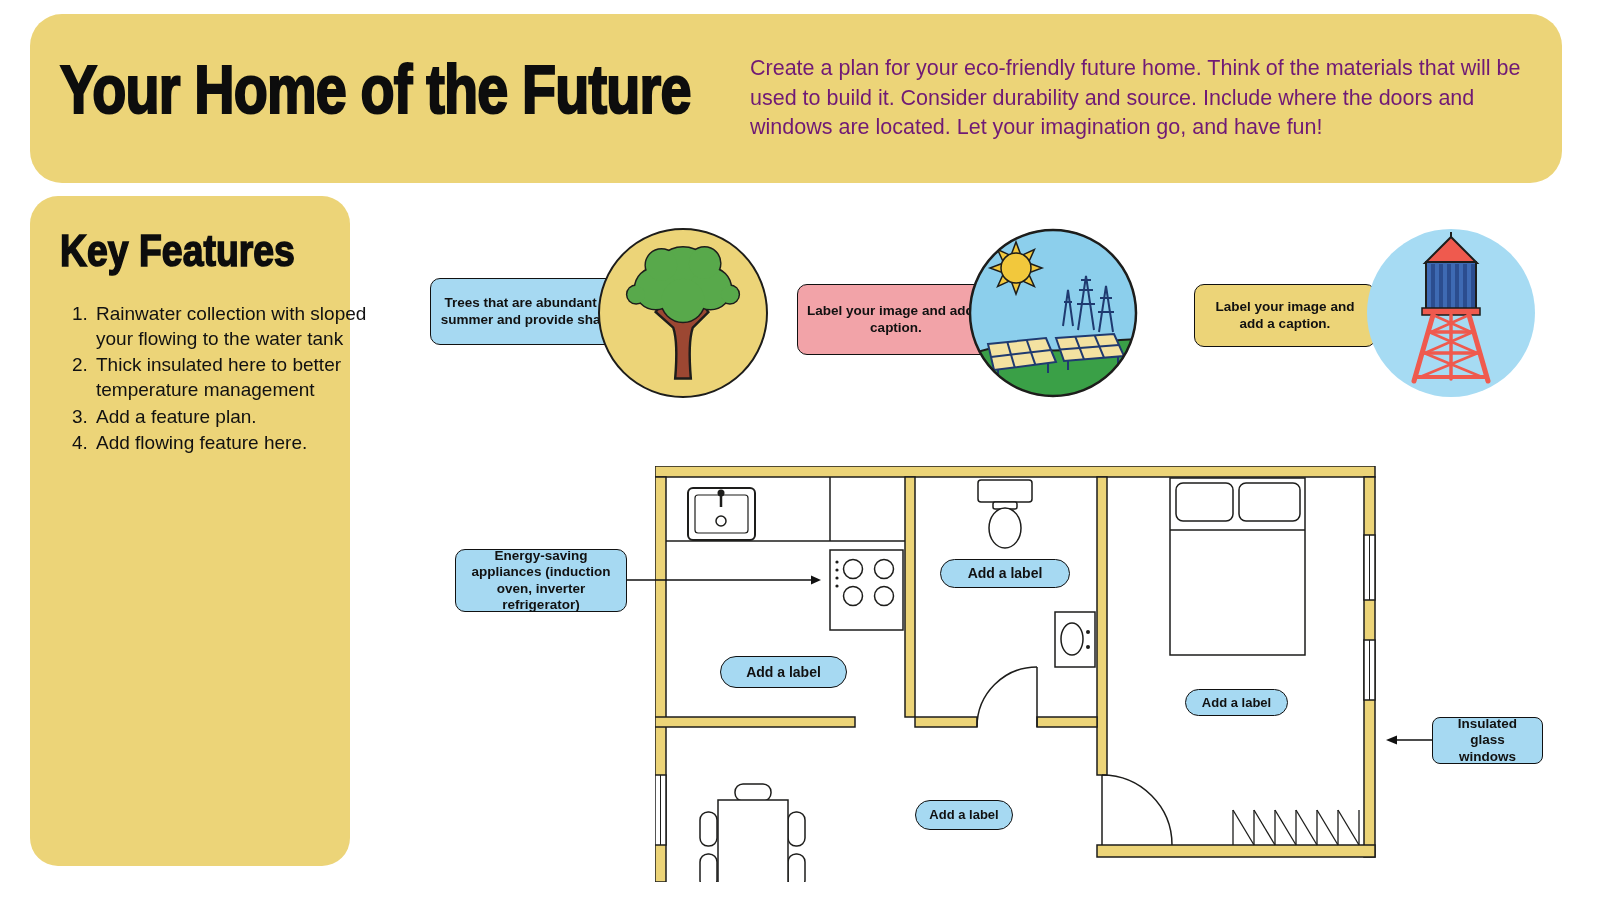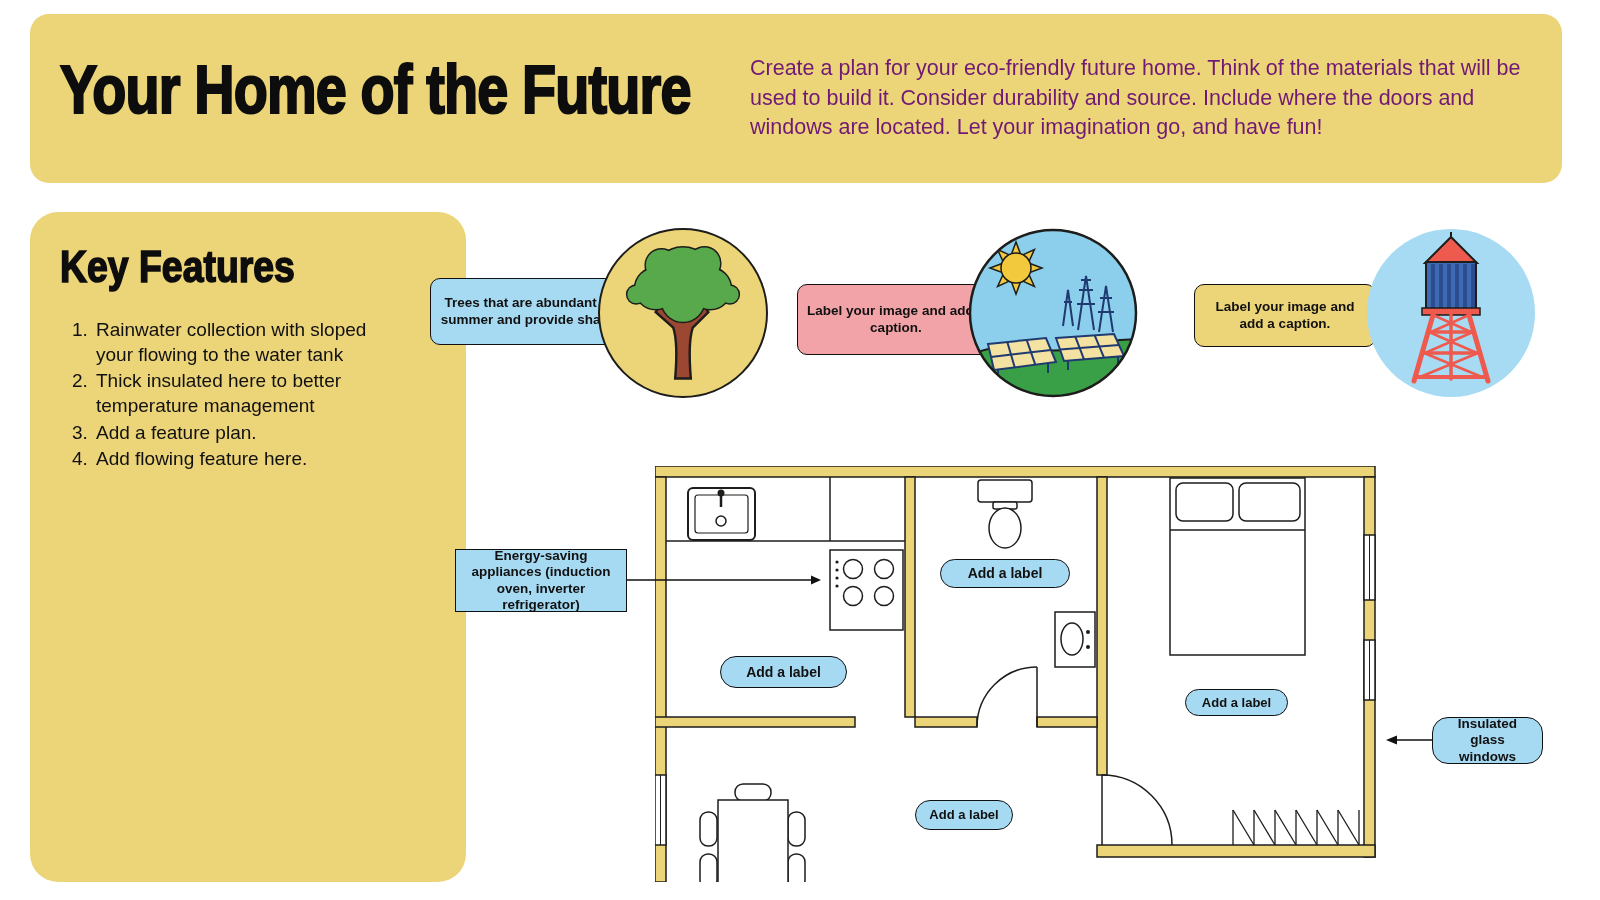--- a/index.html
+++ b/index.html
@@ -4,35 +4,35 @@
 <style>
   * { margin:0; padding:0; box-sizing:border-box; }
   html,body { background:#ffffff; }
   #canvas {
     position:relative; width:1600px; height:900px; overflow:hidden;
     background:#ffffff; font-family:"Liberation Sans", sans-serif; color:#111;
   }
   
   .banner {
     position:absolute; left:30px; top:14px; width:1532px; height:169px;
-    background:#ecd478; border-radius:19px;
+    background:#ecd478; border-radius:32px;
   }
   .page-title {
     position:absolute; left:30px; top:36px; font-size:68px; font-weight:700;
     letter-spacing:-1px; white-space:nowrap; color:#0d0d0d;
     display:inline-block; transform:scaleX(0.82); transform-origin:left center;
     -webkit-text-stroke:2.2px #0d0d0d;
   }
   .page-desc {
     position:absolute; left:720px; top:40px; width:785px;
     font-size:21.5px; line-height:1.38; color:#701a75;
   }
   
   .sidebar {
-    position:absolute; left:30px; top:212px; width:436px; height:670px;
+    position:absolute; left:30px; top:196px; width:320px; height:670px;
     background:#ecd478; border-radius:28px;padding-left:44px;
   }
   .kf-heading {
     position:absolute; left:30px; top:30px; font-size:44px; font-weight:700;
     white-space:nowrap; display:inline-block; transform:scaleX(0.85);
     transform-origin:left center; -webkit-text-stroke:1.6px #0d0d0d; color:#0d0d0d;
   }
   .kf-list { position:absolute; left:42px; top:106px; width:308px; font-size:19px; line-height:1.3; }
   .kf-item { display:flex; margin-bottom:2px; }
   .kf-num  { flex:0 0 24px; }
@@ -49,26 +49,26 @@
   
   .circle { position:absolute; border-radius:50%; overflow:hidden; }
   #tree-circle  { left:598px; top:228px; width:170px; height:170px; background:#ecd478; border:2px solid #1d1d1b; }
   #solar-circle { left:968px; top:228px; width:170px; height:170px; }
   #water-circle { left:1367px; top:229px; width:168px; height:168px; background:#a6dbf3; }
   .circle svg { display:block; width:100%; height:100%; }
   
   #floor-plan { position:absolute; left:655px; top:466px; width:725px; height:416px; }
   .arrow { position:absolute; }
   .pill { background:#a6d9f2; border-radius:16px; font-size:14px; line-height:1.2; padding:3px 8px; }
-  #energy-label  { left:455px; top:549px; width:172px; height:63px; border-radius:0; font-size:13.5px; }
+  #energy-label  { left:455px; top:549px; width:172px; height:63px; border-radius:10px; font-size:13.5px; }
   #kitchen-label { left:720px; top:656px; width:127px; height:32px; }
   #bath-label    { left:940px; top:559px; width:130px; height:29px; }
   #bed-label     { left:1185px; top:689px; width:103px; height:27px; font-size:13px; }
   #living-label  { left:915px; top:800px; width:98px;  height:30px; font-size:13px; }
-  #windows-label { left:1432px; top:717px; width:111px; height:47px; border-radius:16px; font-size:13.5px; }
+  #windows-label { left:1432px; top:717px; width:111px; height:47px; border-radius:8px; font-size:13.5px; }
   #energy-arrow  { left:627px;  top:572px; width:194px; height:16px; }
   #windows-arrow { left:1386px; top:732px; width:46px;  height:16px; }
 </style>
 </head>
 <body>
 
 <div id="canvas">
 
   <div class="banner">
     <div class="page-title">Your Home of the Future</div>

